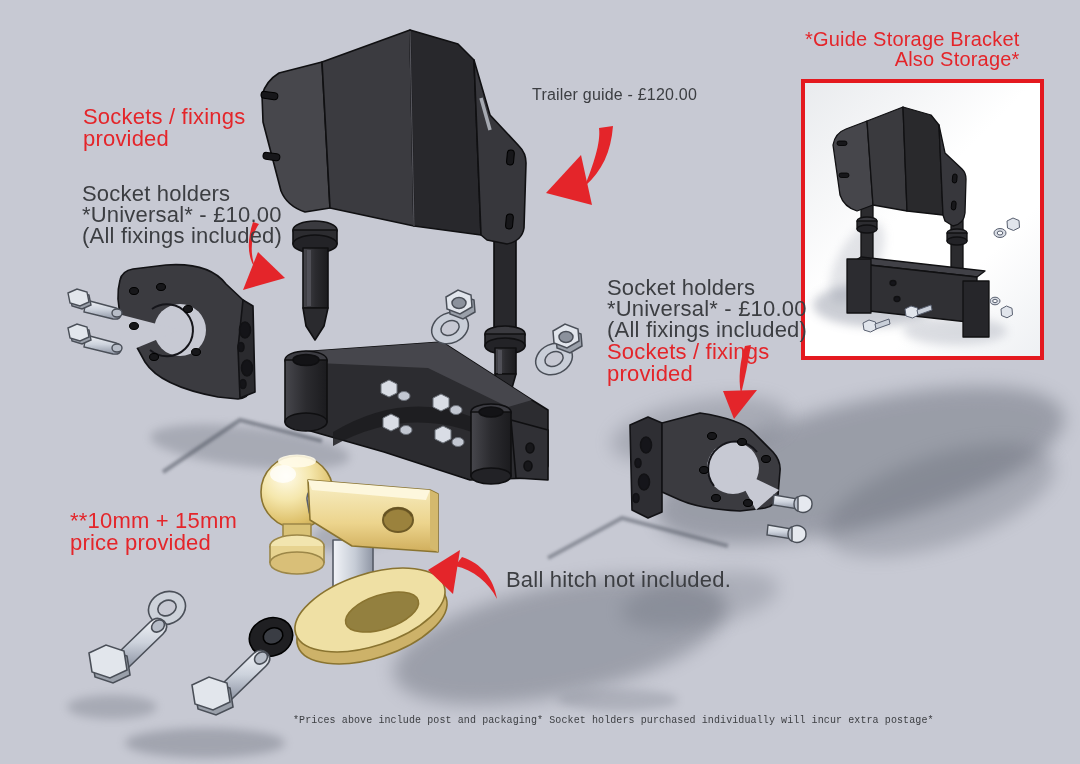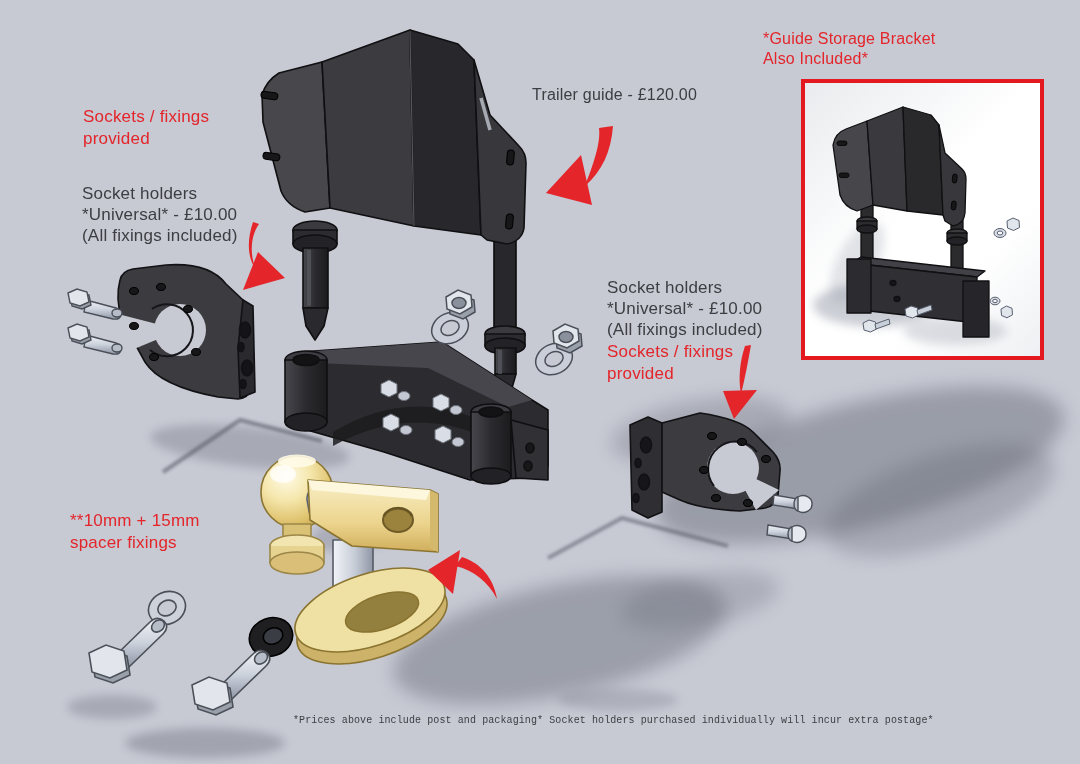--- a/index.html
+++ b/index.html
@@ -2,26 +2,26 @@
 <html><head>
 <meta charset="utf-8">
 <style>
   html,body{margin:0;padding:0;}
   body{
     width:1080px;height:764px;position:relative;overflow:hidden;
     background:#c7c9d3;
     font-family:"Liberation Sans","DejaVu Sans",sans-serif;
   }
   #scene{position:absolute;left:0;top:0;}
-  .note{position:absolute;letter-spacing:.2px;line-height:21px;font-size:17px;white-space:nowrap;}
+  .note{position:absolute;letter-spacing:.2px;line-height:21px;font-size:22px;white-space:nowrap;}
   .red{color:#e4252a;}
   .dark{color:#3c3e42;}
   .b{font-weight:400;}
   #lbl-trailer{left:532px;top:84px;font-size:16px;}
-  #lbl-inset-caption{left:763px;top:29px;font-size:16px;line-height:20px;}
+  #lbl-inset-caption{left:805px;top:29px;font-size:20px;line-height:20px;text-align:right;}
   #lbl-left-fixings{left:83px;top:106px;line-height:22px;}
   #lbl-left-holders{left:82px;top:183px;line-height:21px;}
   #lbl-right-holders{left:607px;top:277px;line-height:21px;}
   #lbl-right-fixings{left:607px;top:341px;line-height:22px;}
   #lbl-spacer{left:70px;top:510px;line-height:22px;}
   #lbl-hitch{left:506px;top:569px;line-height:22px;}
   #lbl-footer{left:293px;top:710px;font-size:10px;letter-spacing:.1px;font-family:Liberation Mono, monospace;}
   #inset{
     position:absolute;left:801px;top:79px;width:235px;height:273px;
     border:4px solid #e4191f;
@@ -371,21 +371,21 @@
       <path d="M100,226 l6,-3 6.5,2 1,7 -6,3 -6.5,-2 Z" fill="#e1e5ec"></path>
       <path d="M112,227 L126,222 L127,227 L113,232 Z" fill="#c9cfd9"></path>
     </g>
   </svg>
 </div>
 
 <div id="lbl-trailer" class="note dark">Trailer guide - £120.00</div>
 
 <div id="lbl-inset-caption" class="note red">
   <div>*Guide Storage Bracket</div>
-  <div>Also Included*</div>
+  <div>Also Storage*</div>
 </div>
 
 <div id="lbl-left-fixings" class="note red">
   <div>Sockets / fixings</div>
   <div>provided</div>
 </div>
 
 <div id="lbl-left-holders" class="note dark">
   <div>Socket holders</div>
   <div><span class="b">*Universal*</span><span> - £10.00</span></div>
@@ -398,19 +398,20 @@
   <div>(All fixings included)</div>
 </div>
 
 <div id="lbl-right-fixings" class="note red">
   <div>Sockets / fixings</div>
   <div>provided</div>
 </div>
 
 <div id="lbl-spacer" class="note red">
   <div>**10mm + 15mm</div>
-  <div>spacer fixings</div>
+  <div>price provided</div>
 </div>
 
 <div id="lbl-hitch" class="note dark">
+  <div>Ball hitch not included.</div>
 </div>
 
 <div id="lbl-footer" class="note dark">*Prices above include post and packaging* Socket holders purchased individually will incur extra postage*</div>
 
 </body></html>

